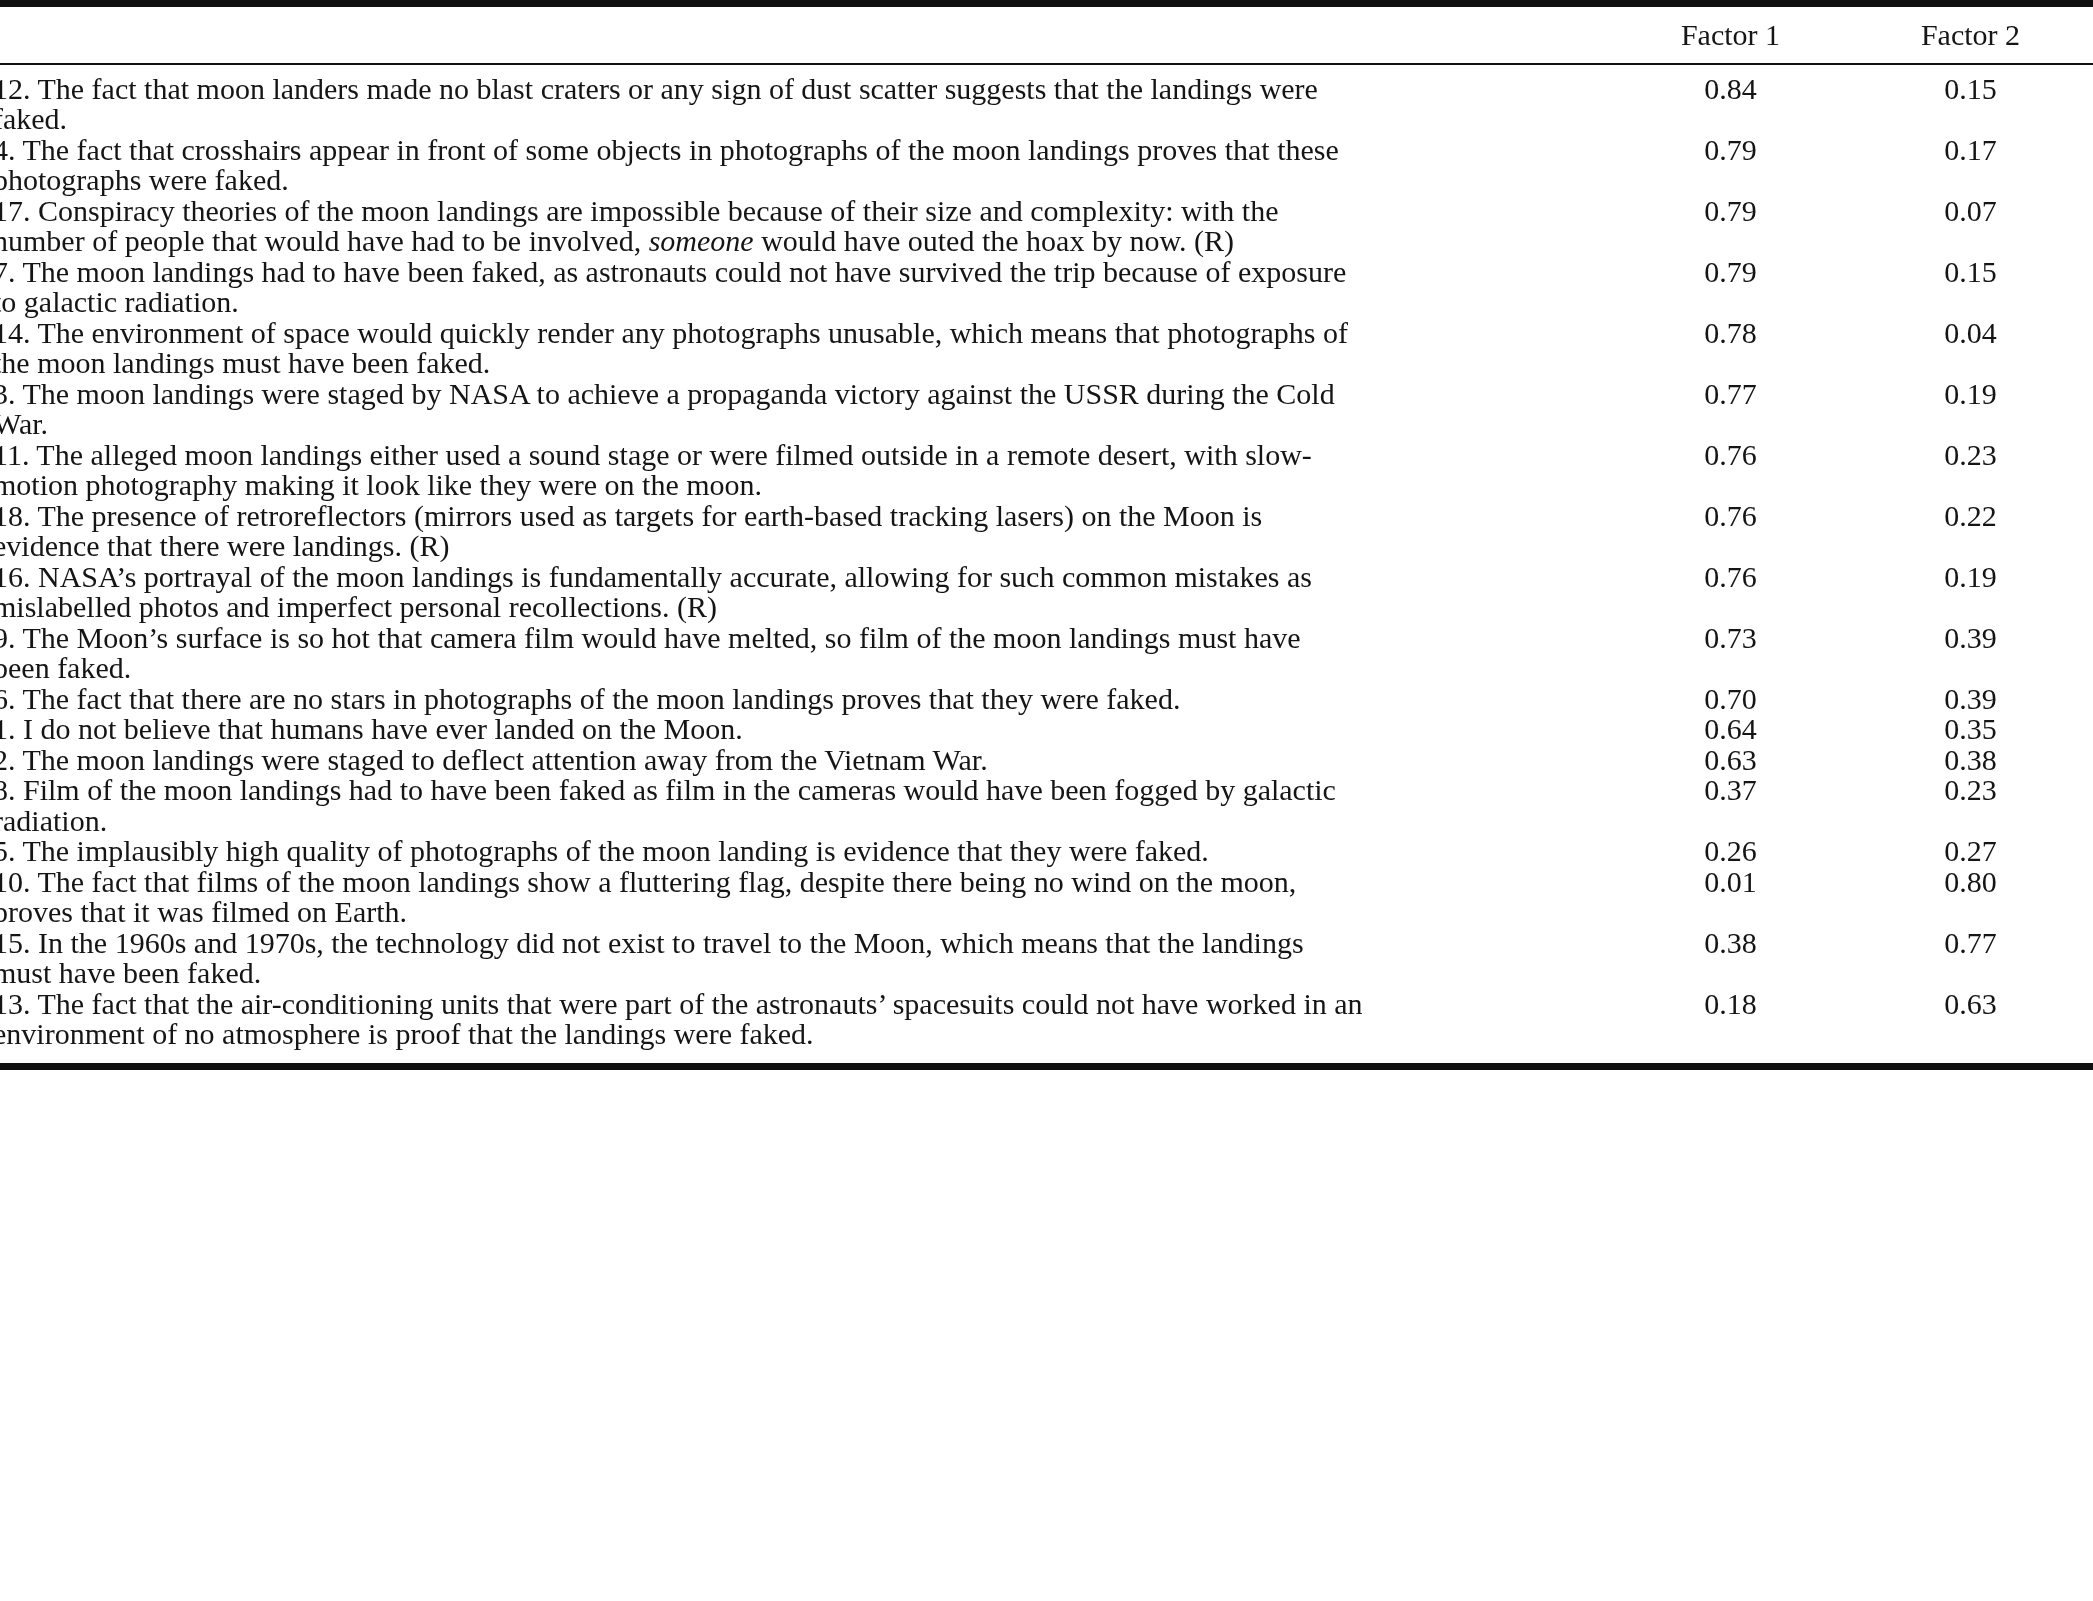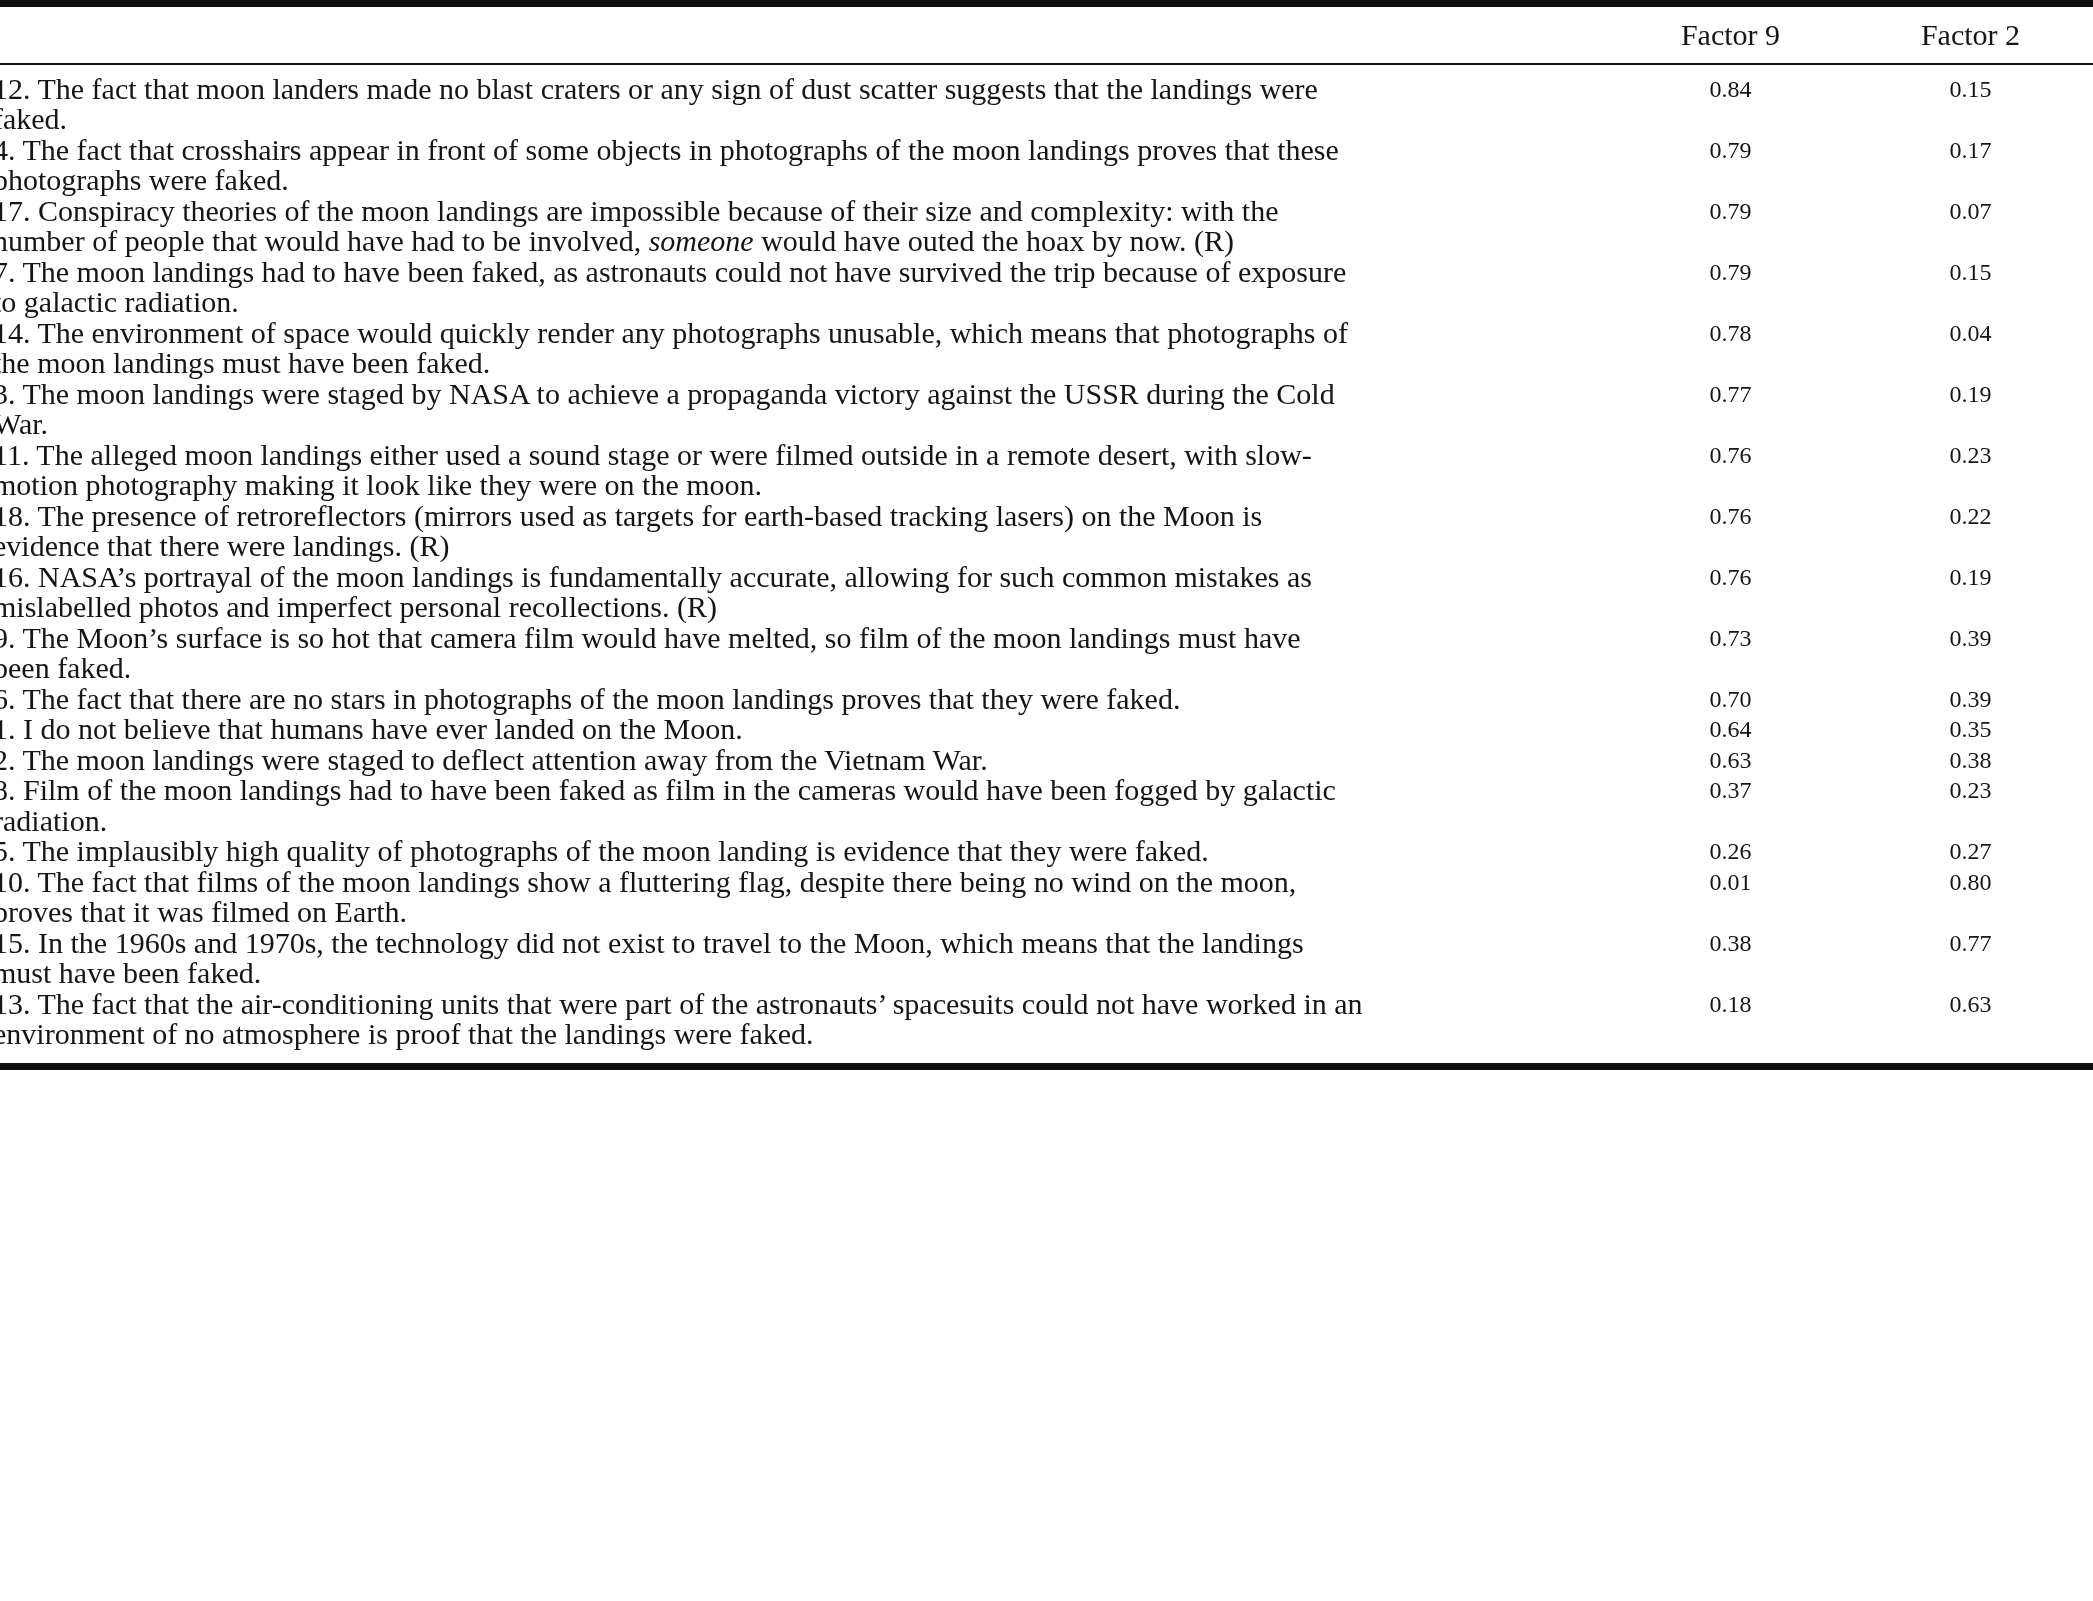--- a/index.html
+++ b/index.html
@@ -34,39 +34,39 @@
   .item-cell {
     font-size: 30px;
     line-height: 30.5px;
     max-width: 1400px;
     padding-right: 30px;
     text-align: left;
   }
   .item-cell em { }
 
   .num-cell {
-    font-size: 24px;
+    font-size: 30px;
     line-height: 30.5px;
     text-align: center;
     white-space: nowrap;
   }
   .header-row .num-cell {
     font-size: 30px;
   }
 </style>
 </head>
 <body>
 
 <div class="table-wrap">
 
   <div class="rule rule-thick"></div>
 
   <div class="grid-row header-row">
     <div class="item-cell"></div>
-    <div class="num-cell">Factor 9</div>
+    <div class="num-cell">Factor 1</div>
     <div class="num-cell">Factor 2</div>
   </div>
 
   <div class="rule rule-thin"></div>
 
   <div class="table-body" id="rows">
   <div class="grid-row">
     <div class="item-cell">12. The fact that moon landers made no blast craters or any sign of dust scatter suggests that the landings were faked.</div>
     <div class="num-cell">0.84</div>
     <div class="num-cell">0.15</div>

